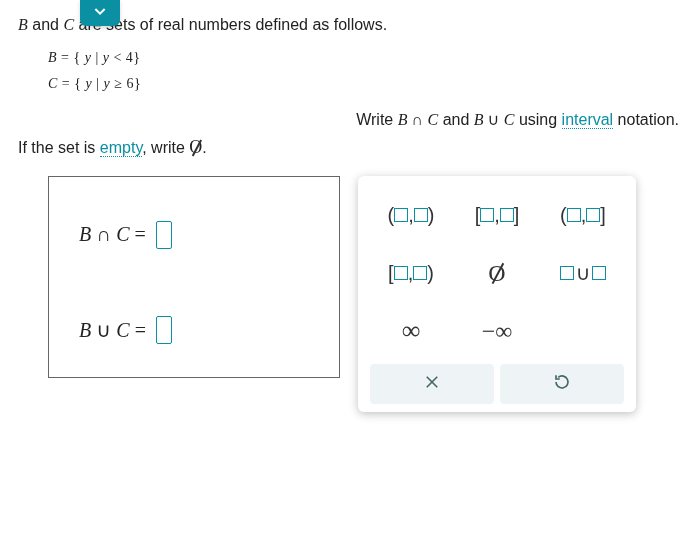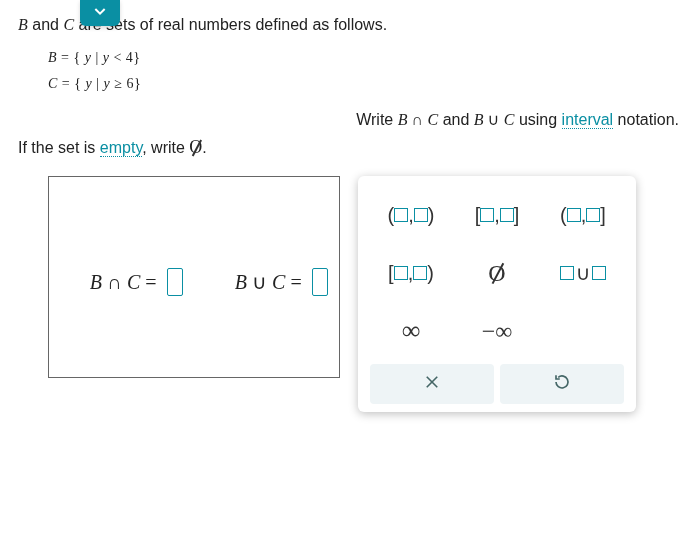--- a/index.html
+++ b/index.html
@@ -26,21 +26,21 @@
   .mathline { font-family: 'Times New Roman', serif; font-size: 14px; font-style: italic; margin-left: 30px; letter-spacing: 0.5px;}
   .mathline .op { font-style: normal; }
   .link { color: #0a8fa3; border-bottom: 1px dotted #0a8fa3; }
   .inline-math { font-family:'Times New Roman', serif; font-style: italic; }
   .inline-math .op { font-style: normal; letter-spacing: 0.5px;}
   .work-area { display:flex; gap: 18px; margin-top: 18px; margin-left: 30px; align-items:flex-start; }
   .answer-box {
     border: 1px solid #666;
     width: 290px; height: 190px;
     padding: 10px 0 0 0;
-    display:flex; justify-content:space-around;
+    display:flex; flex-direction:column; justify-content:space-around;
   }
   .ans-row { display:flex; align-items:center; gap: 10px; padding-left: 30px; font-family:'Times New Roman', serif; font-style: italic; font-size: 20px;}
   .ans-row .op { font-style: normal; letter-spacing:0.5px; }
   .input-slot {
     display:inline-block;
     width: 14px; height: 26px;
     border: 1.8px solid #0a8fa3;
     border-radius: 2px;
     vertical-align: middle;
   }

